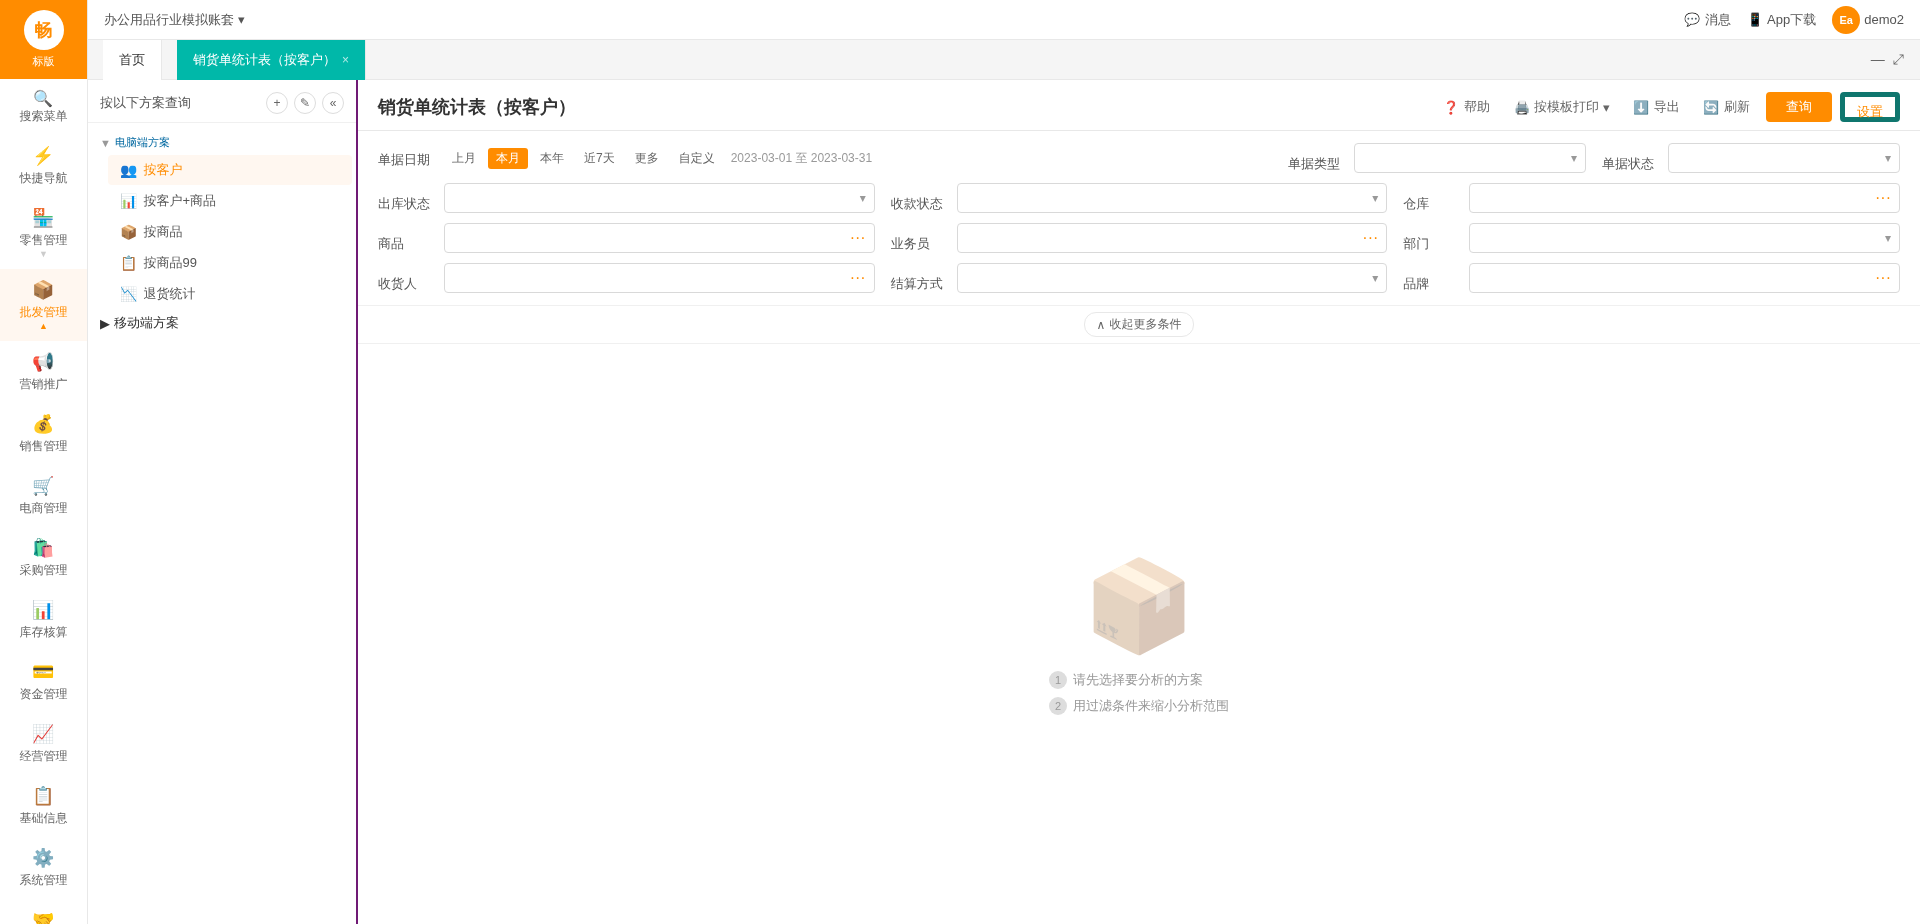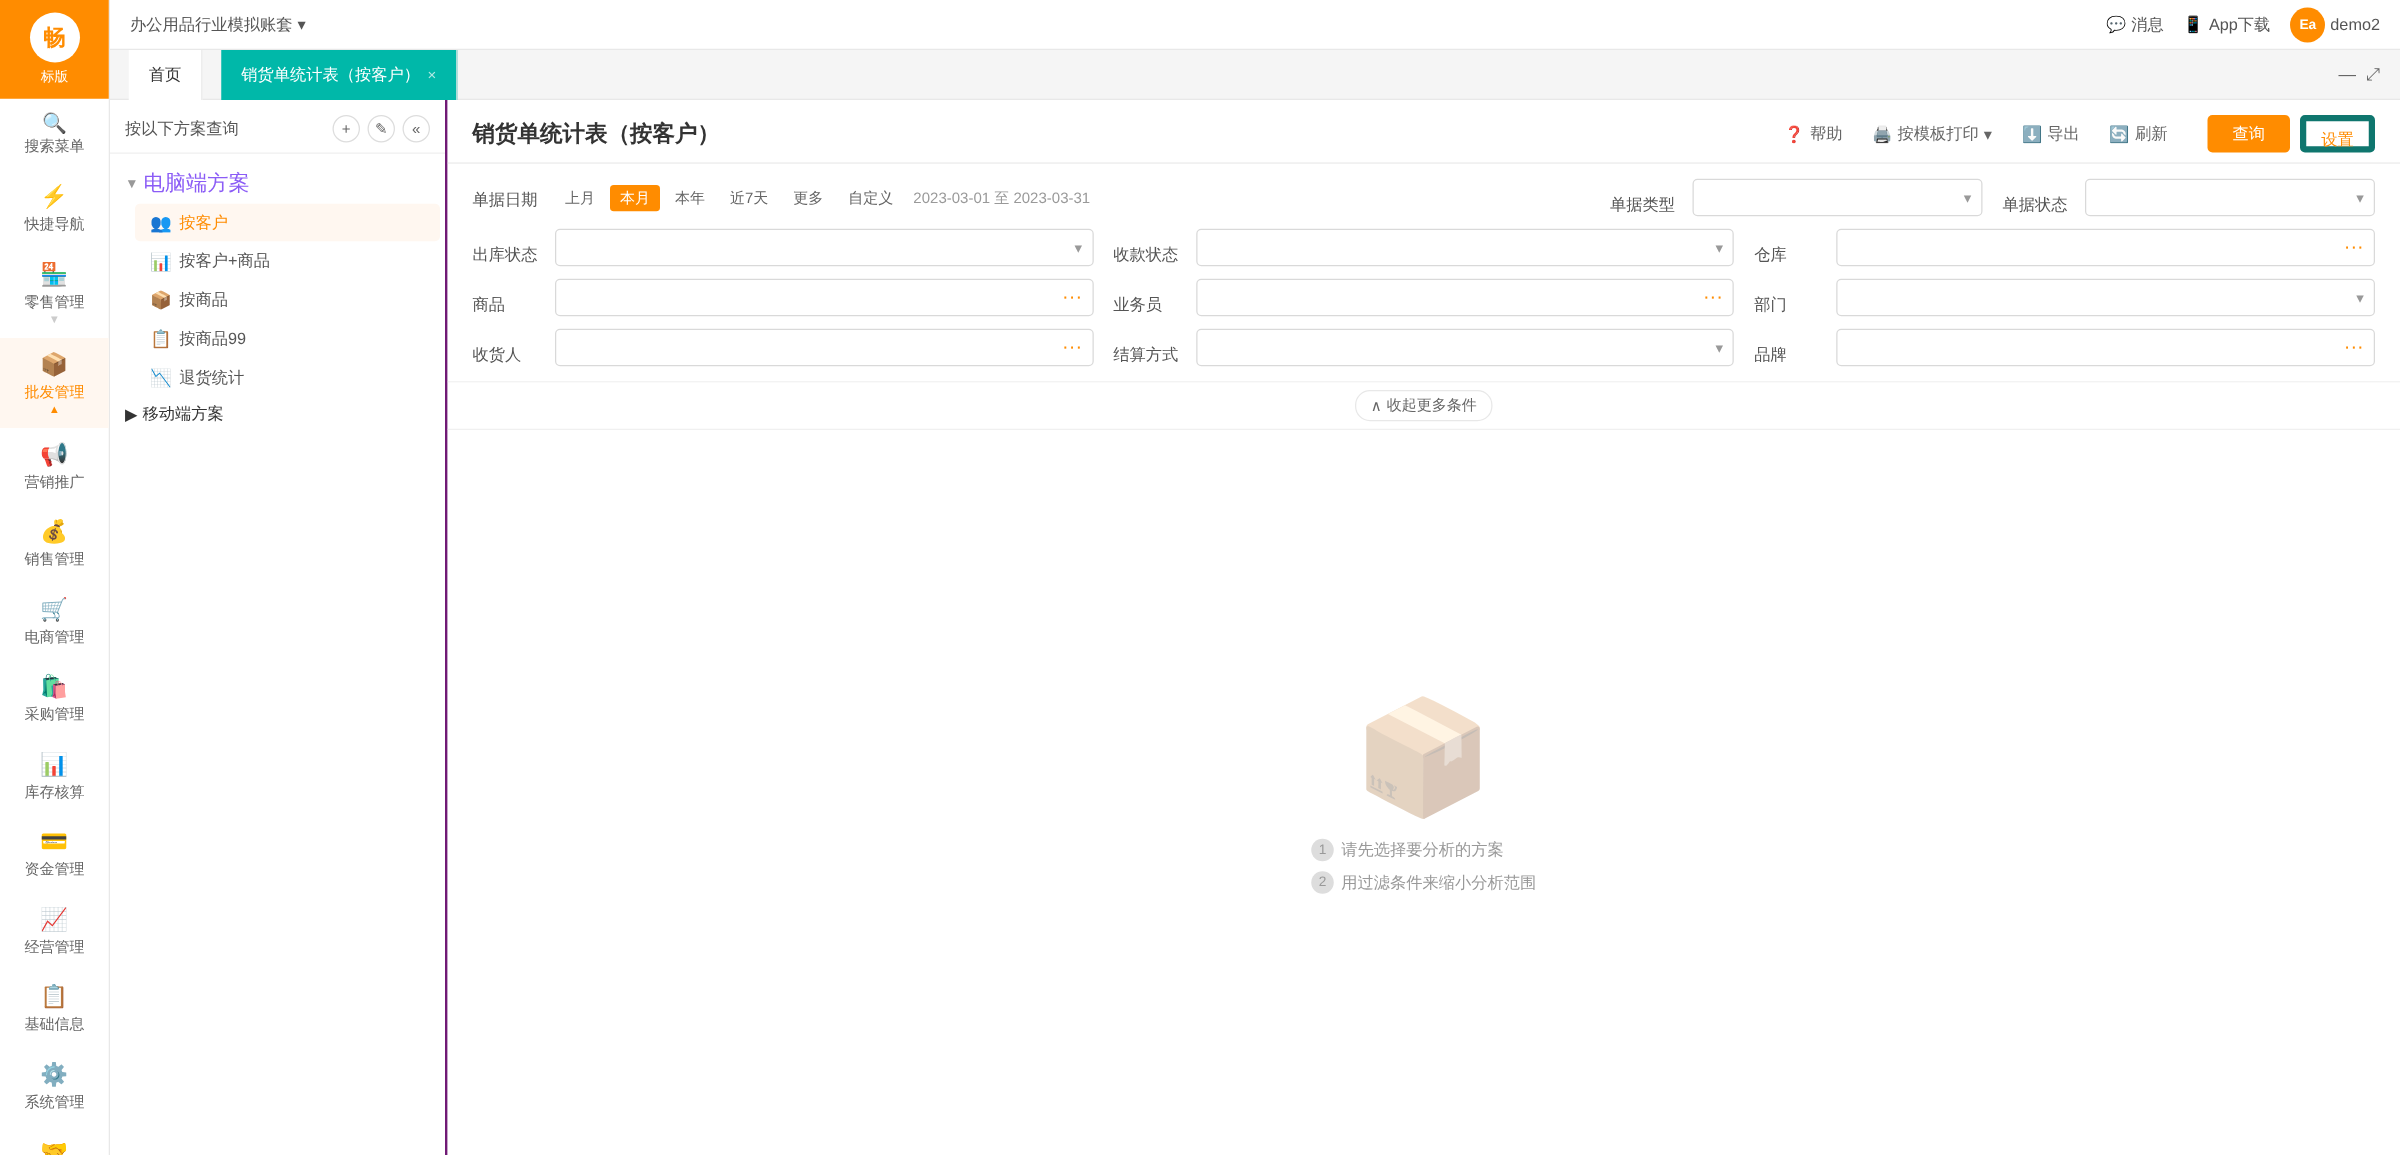--- a/index.html
+++ b/index.html
@@ -42,21 +42,21 @@
     
     .left-panel { width: 270px; background: #fff; border-right: 2px solid #701a75; display: flex; flex-direction: column; overflow: hidden; }
     .left-panel-header { display: flex; align-items: center; justify-content: space-between; padding: 12px 12px 8px; border-bottom: 1px solid #f0f0f0; }
     .left-panel-title { font-size: 13px; color: #555; }
     .left-panel-actions { display: flex; gap: 6px; align-items: center; }
     .action-btn { width: 22px; height: 22px; border-radius: 50%; border: 1px solid #ddd; display: flex; align-items: center; justify-content: center; cursor: pointer; font-size: 12px; color: #666; background: #fff; }
     .scheme-tree { padding: 8px 0; flex: 1; overflow-y: auto; }
     .scheme-group { }
     .scheme-group-header { display: flex; align-items: center; padding: 4px 12px; font-size: 13px; color: #333; cursor: pointer; }
     .scheme-arrow { margin-right: 4px; font-size: 11px; color: #999; }
-    .scheme-group-label { font-size: 17px; color: #8b5cf6; }
+    .scheme-group-label { font-size: 11px; color: #0369a1; }
     .scheme-items { padding-left: 16px; }
     .scheme-item { display: flex; align-items: center; padding: 6px 12px; cursor: pointer; font-size: 13px; color: #555; gap: 6px; border-radius: 4px; margin: 1px 4px; }
     .scheme-item.active { background: #fff7f0; color: #ff8c00; }
     .scheme-item-icon { font-size: 14px; }
     .scheme-sub-group { }
     .scheme-sub-header { display: flex; align-items: center; padding: 4px 12px; font-size: 13px; color: #333; cursor: pointer; gap: 4px; }
 
     
     .right-content { flex: 1; display: flex; flex-direction: column; overflow: hidden; }
     .page-header { background: #fff; padding: 12px 20px 8px; border-bottom: 1px solid #e8e8e8; display: flex; align-items: center; justify-content: space-between; }
@@ -70,21 +70,21 @@
     .filter-row:last-child { margin-bottom: 0; }
     .filter-item { display: flex; align-items: flex-end; gap: 6px; flex: 1; }
     .filter-label { color: #555; font-size: 13px; white-space: nowrap; min-width: 60px; }
     .filter-control { flex: 1; border: 1px solid #d9d9d9; border-radius: 4px; height: 30px; display: flex; align-items: center; padding: 0 8px; background: #fff; cursor: pointer; justify-content: space-between; font-size: 13px; color: #333; }
     .date-filter { display: flex; align-items: center; gap: 4px; flex: 2; }
     .date-tab { padding: 2px 8px; font-size: 12px; cursor: pointer; color: #666; border-radius: 3px; }
     .date-tab.active { background: #ff8c00; color: #fff; border-radius: 3px; }
     .date-range { font-size: 12px; color: #999; margin-left: 4px; }
     .filter-dots { color: #ff8c00; font-size: 16px; cursor: pointer; }
     .filter-chevron { color: #999; font-size: 12px; }
-    .filter-actions { display: flex; gap: 8px; margin-left: 16px; }
+    .filter-actions { display: flex; gap: 8px; }
     .btn-primary { background: #ff8c00; color: #fff; border: none; border-radius: 4px; padding: 6px 20px; font-size: 13px; cursor: pointer; height: 30px; }
     .btn-secondary { background: #fff; color: #ff8c00; border: 5px solid #0f766e; border-radius: 4px; padding: 6px 12px; font-size: 13px; cursor: pointer; height: 30px; }
 
     
     .collapse-bar { background: #fff; display: flex; justify-content: center; padding: 6px; border-bottom: 1px solid #f0f0f0; }
     .collapse-btn { display: flex; align-items: center; gap: 4px; font-size: 12px; color: #666; cursor: pointer; padding: 3px 12px; border: 1px solid #e8e8e8; border-radius: 12px; background: #fff; }
 
     
     .empty-state { flex: 1; display: flex; flex-direction: column; align-items: center; justify-content: center; gap: 12px; background: #fff; margin: 0; }
     .empty-hints { display: flex; flex-direction: column; gap: 8px; }

